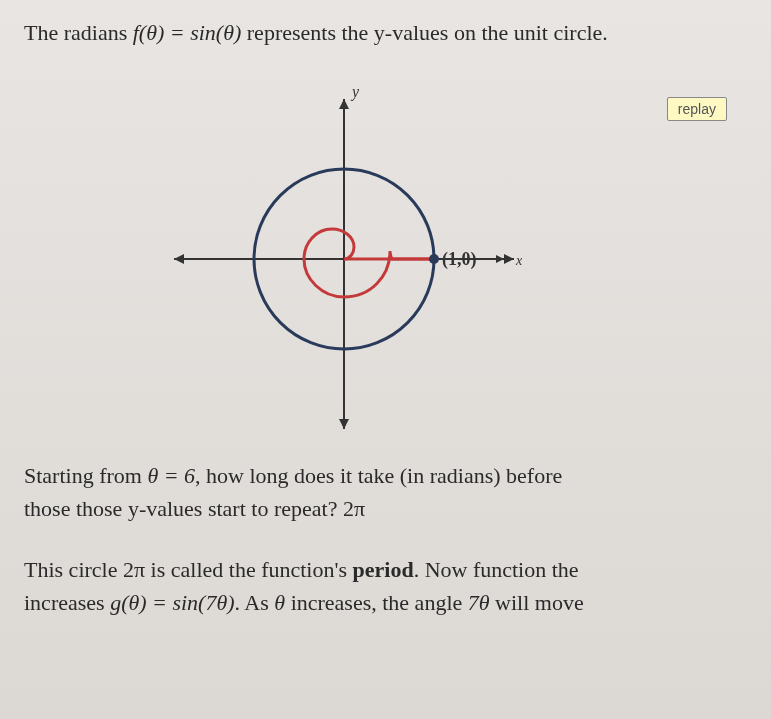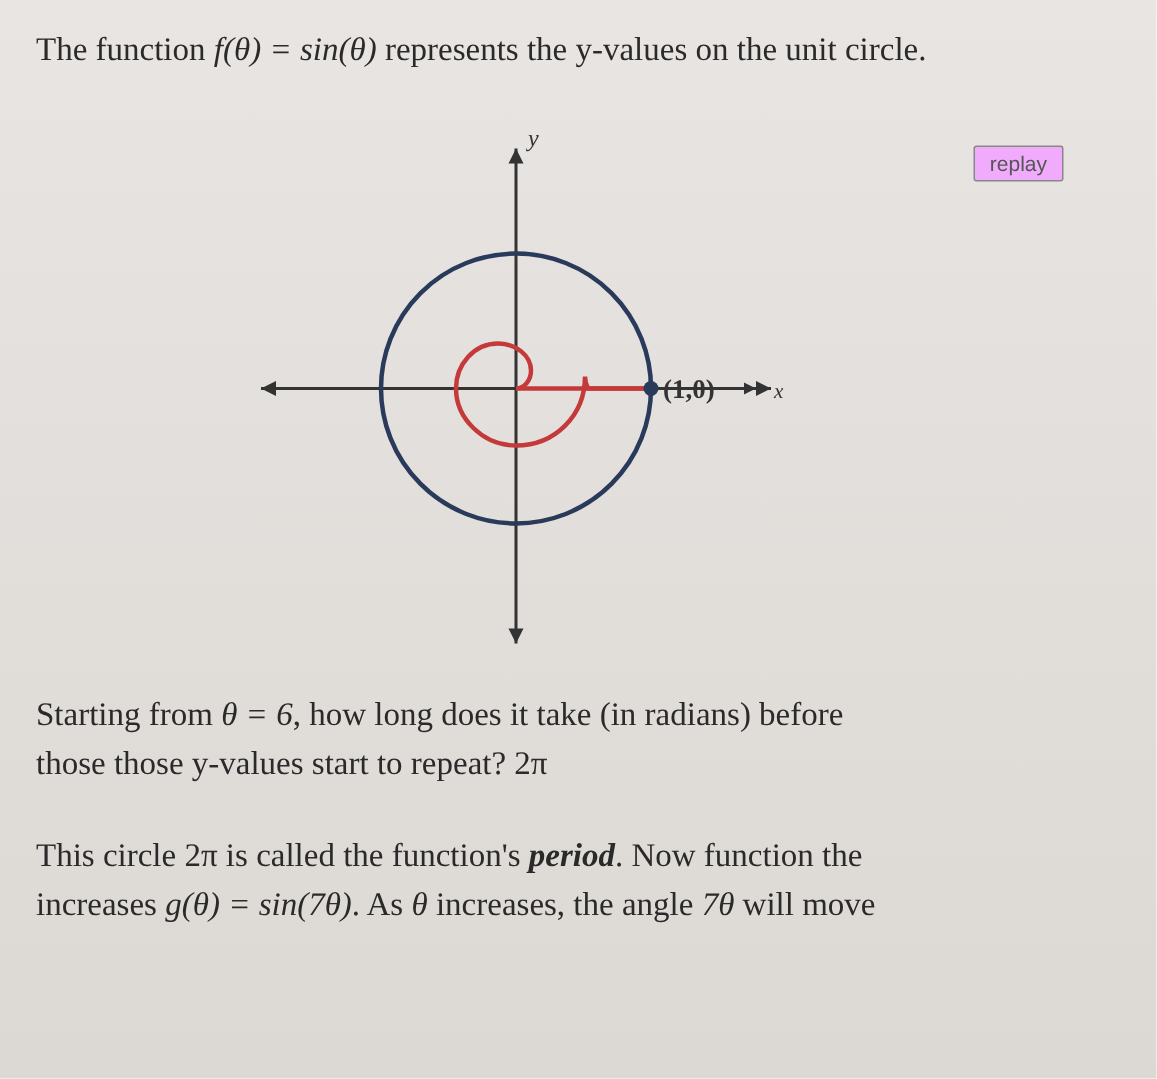--- a/index.html
+++ b/index.html
@@ -28,24 +28,24 @@
     .change-label {
       position: absolute;
       left: 20px;
       top: 18px;
       font-size: 20px;
       text-align: center;
       line-height: 1.5;
     }
     .replay-btn {
       position: absolute;
-      right: 38px;
+      right: 20px;
       top: 18px;
       border: 1px solid #888;
-      background: #f0abfc;
+      background: #fef9c3;
       color: #555;
       font-size: 14px;
       padding: 3px 10px;
       border-radius: 2px;
       font-family: Arial, sans-serif;
       cursor: pointer;
     }
     .circle-svg {
       position: absolute;
       left: 140px;
@@ -55,28 +55,28 @@
     }
     .q-text {
       font-size: 22px;
       line-height: 1.5;
       margin-bottom: 28px;
     }
     .p-text {
       font-size: 22px;
       line-height: 1.5;
     }
-    .bold-i { font-style: italic; font-weight: bold; }
+    .bold-i { font-weight: bold; }
     .answer { font-style: normal; }
   </style>
 </head>
 <body>
 
 <div class="intro">
-  <span>The function </span><span class="math-i">f(θ) = sin(θ)</span><span> represents the y-values on the unit circle.</span>
+  <span>The radians </span><span class="math-i">f(θ) = sin(θ)</span><span> represents the y-values on the unit circle.</span>
 </div>
 
 <div class="diagram-area">
 
 
   <button class="replay-btn">replay</button>
 
   <svg class="circle-svg" viewBox="0 0 360 360">
 
     <line x1="10" y1="180" x2="350" y2="180" stroke="#333" stroke-width="2"></line>

